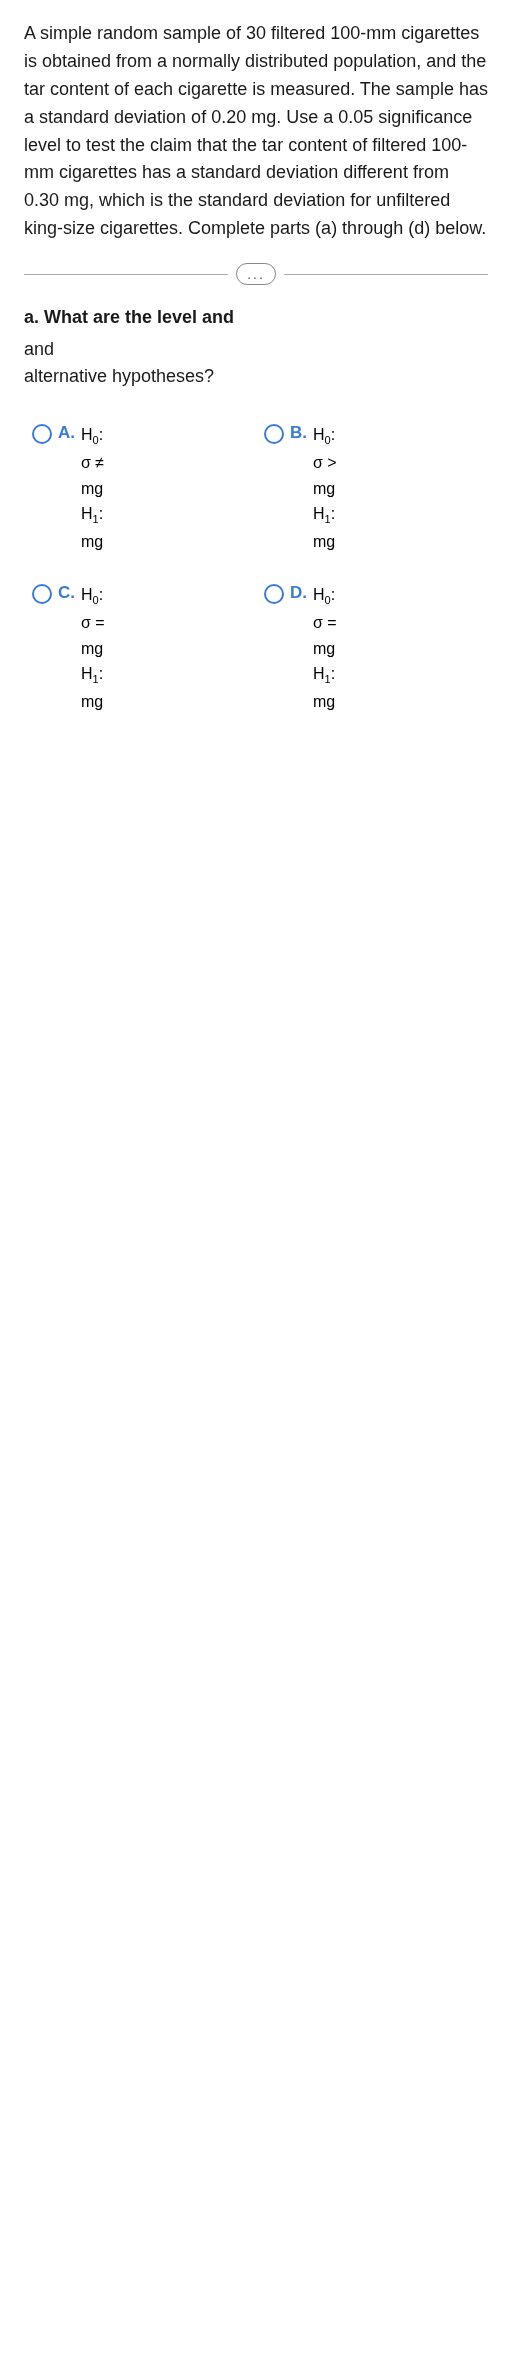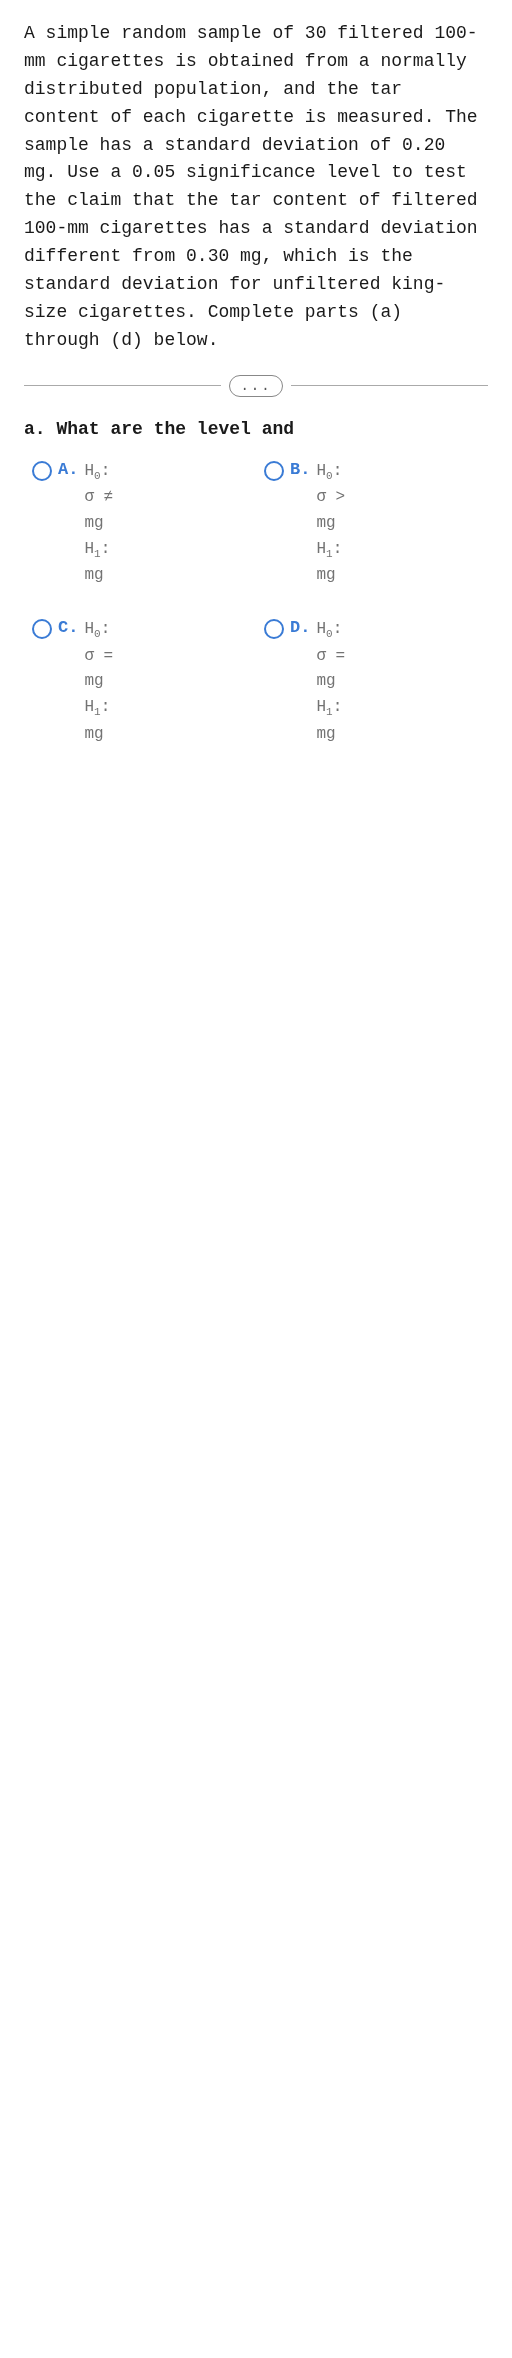--- a/index.html
+++ b/index.html
@@ -1,19 +1,18 @@
 <!DOCTYPE html>
 <html><head>
   <meta charset="utf-8">
   <style>
     * {
       box-sizing: border-box;
       margin: 0;
       padding: 0;
-      font-family: Liberation Mono, monospace;
     }
 
     body {
       width: 512px;
       min-height: 2358px;
       background: #ffffff;
       font-family: Arial, sans-serif;
       font-size: 18px;
       color: #1a1a1a;
       padding: 20px 24px;
@@ -92,21 +91,21 @@
       color: #3a7bd5;
       font-size: 17px;
       margin-right: 6px;
       flex-shrink: 0;
       margin-top: 1px;
     }
 
     .option-content {
       font-size: 16px;
       line-height: 1.6;
-      color: #737373;
+      color: #000000;
     }
 
     .option-content .h0-line,
     .option-content .h1-line,
     .option-content .sigma-line,
     .option-content .mg-line {
       display: block;
     }
 
     sub {
@@ -123,20 +122,23 @@
 <div class="divider-container">
   <div class="divider-line"></div>
   <span class="divider-ellipsis">...</span>
   <div class="divider-line"></div>
 </div>
 
 <div>
   <div class="question-label">
     <span>a.</span>
     <span> What are the level and</span>
+  </div>
+  <div class="question-text">
+    <span>and<br>alternative hypotheses?</span>
   </div>
 
   <div class="options-grid">
 
     <div class="option-cell">
       <span class="radio-btn"></span>
       <span class="option-letter">A.</span>
       <div class="option-content">
         <span class="h0-line">H<sub>0</sub>:</span>
         <span class="sigma-line">σ ≠</span>

